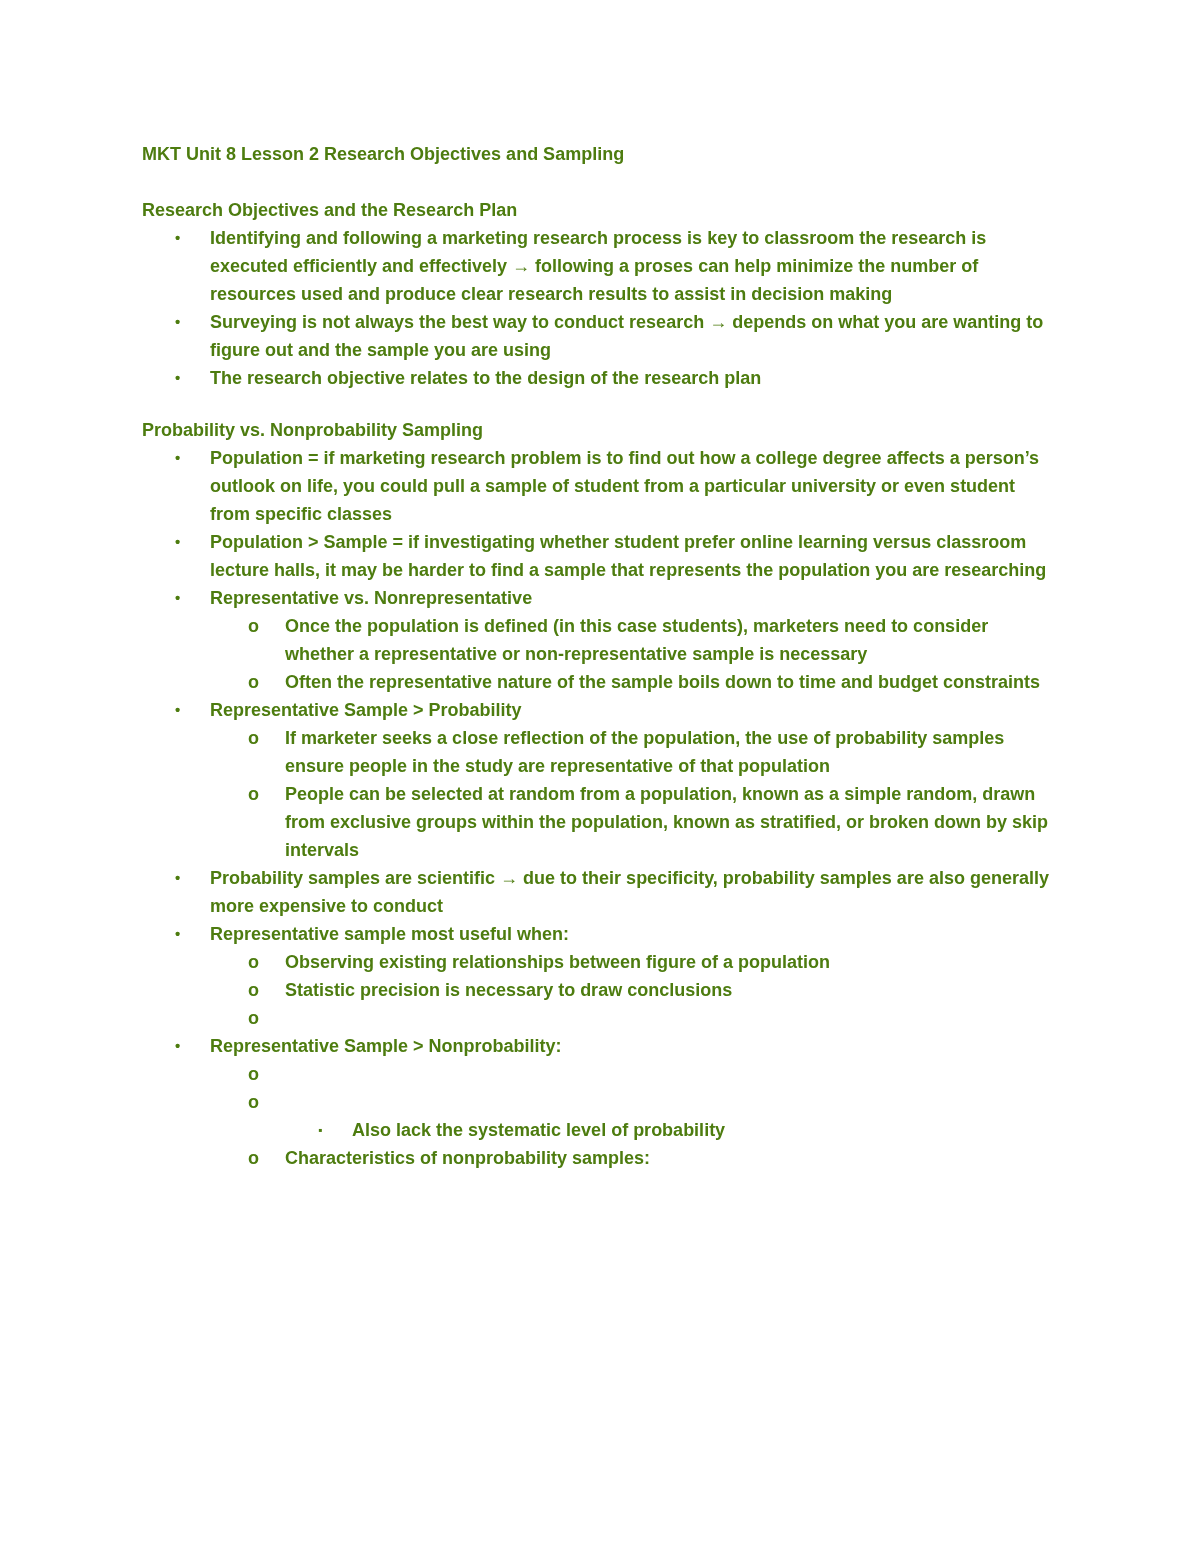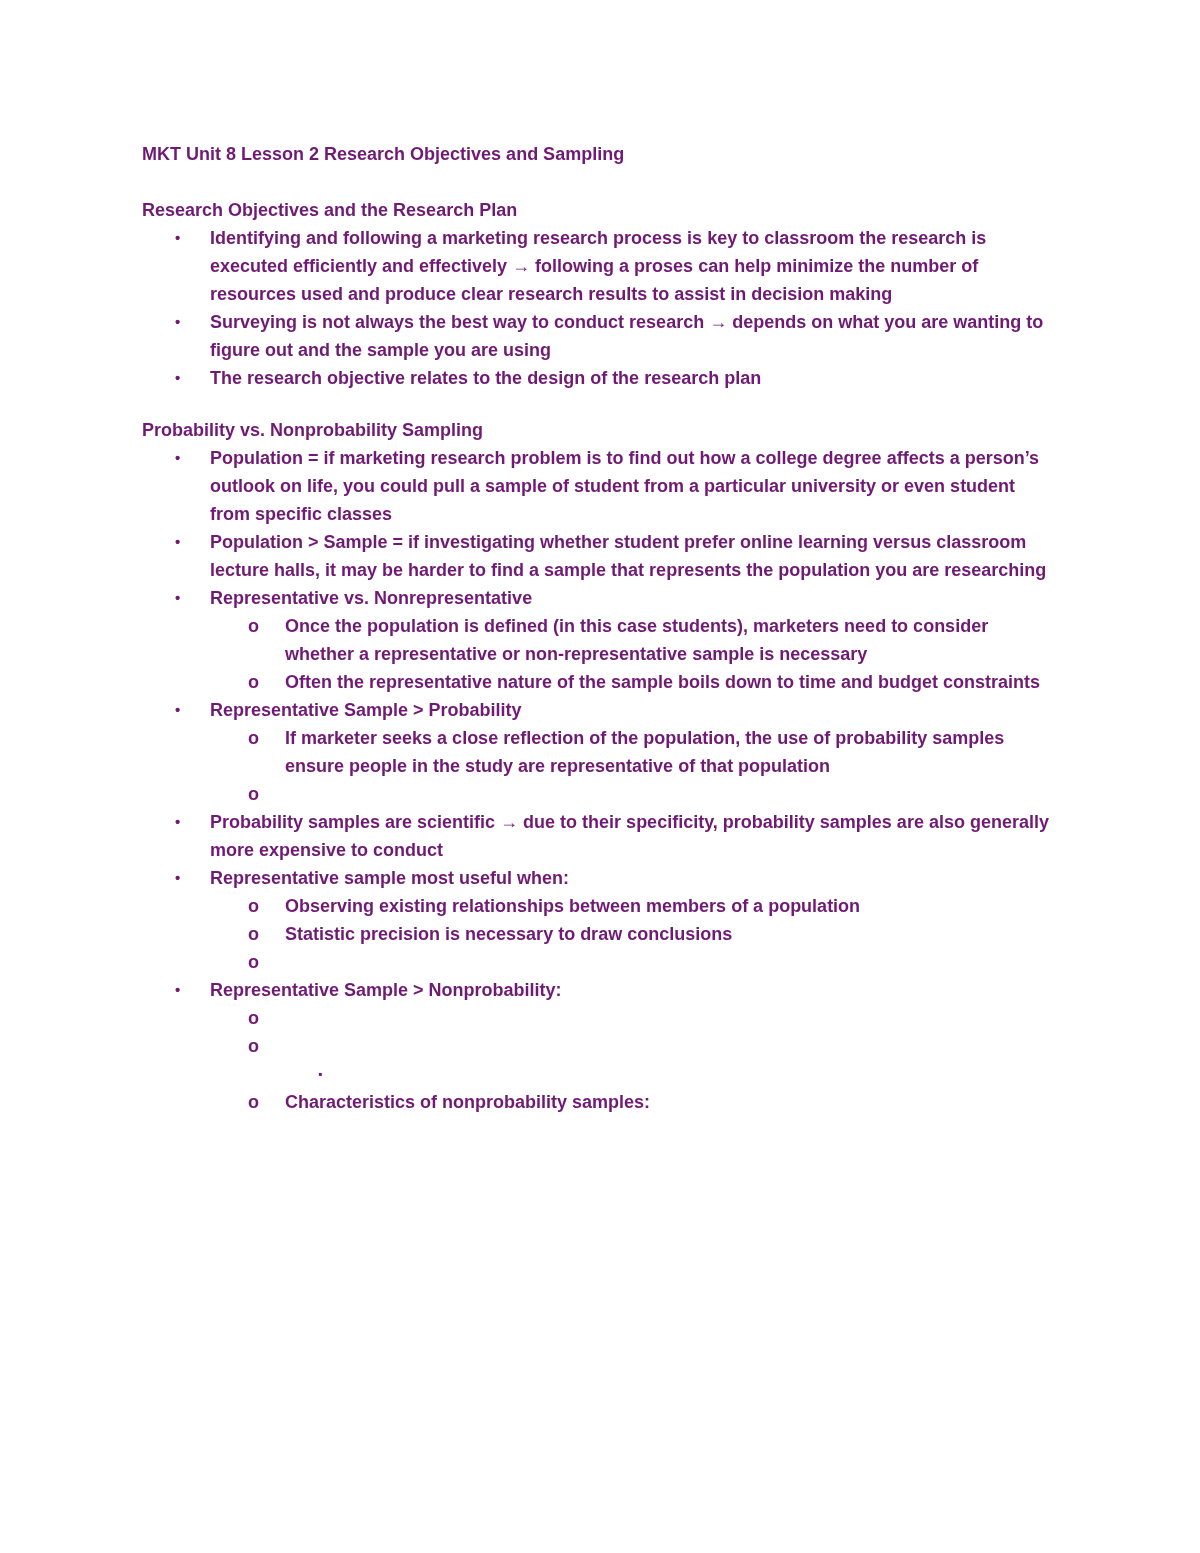--- a/index.html
+++ b/index.html
@@ -6,21 +6,21 @@
     margin: 0;
     padding: 0;
     background: #ffffff;
   }
   .page {
     width: 1200px;
     min-height: 1553px;
     box-sizing: border-box;
     padding: 140px 146px 60px 142px;
     background: #ffffff;
-    color: #701a75;
+    color: #4d7c0f;
     font-family: "Liberation Sans", sans-serif;
     font-weight: 700;
     font-size: 18px;
     line-height: 28px;
   }
   .doc-title {
     margin-bottom: 28px;
   }
   .section + .section {
     margin-top: 24px;
@@ -89,52 +89,54 @@
         <div class="li lvl1">
           <span class="marker">•</span>
           <span class="txt">Representative Sample &gt; Probability</span>
         </div>
         <div class="li lvl2">
           <span class="marker">o</span>
           <span class="txt">If marketer seeks a close reflection of the population, the use of probability samples ensure people in the study are representative of that population</span>
         </div>
         <div class="li lvl2">
           <span class="marker">o</span>
+          <span class="txt">People can be selected at random from a population, known as a simple random, drawn from exclusive groups within the population, known as stratified, or broken down by skip intervals</span>
         </div>
         <div class="li lvl1">
           <span class="marker">•</span>
           <span class="txt">Probability samples are scientific → due to their specificity, probability samples are also generally more expensive to conduct</span>
         </div>
         <div class="li lvl1">
           <span class="marker">•</span>
           <span class="txt">Representative sample most useful when:</span>
         </div>
         <div class="li lvl2">
           <span class="marker">o</span>
-          <span class="txt">Observing existing relationships between members of a population</span>
+          <span class="txt">Observing existing relationships between figure of a population</span>
         </div>
         <div class="li lvl2">
           <span class="marker">o</span>
           <span class="txt">Statistic precision is necessary to draw conclusions</span>
         </div>
         <div class="li lvl2">
           <span class="marker">o</span>
         </div>
         <div class="li lvl1">
           <span class="marker">•</span>
           <span class="txt">Representative Sample &gt; Nonprobability:</span>
         </div>
         <div class="li lvl2">
           <span class="marker">o</span>
         </div>
         <div class="li lvl2">
           <span class="marker">o</span>
         </div>
         <div class="li lvl3">
           <span class="marker">▪</span>
+          <span class="txt">Also lack the systematic level of probability</span>
         </div>
         <div class="li lvl2">
           <span class="marker">o</span>
           <span class="txt">Characteristics of nonprobability samples:</span>
         </div>
       </div>
     </div>
 </div>
 
 </body></html>

